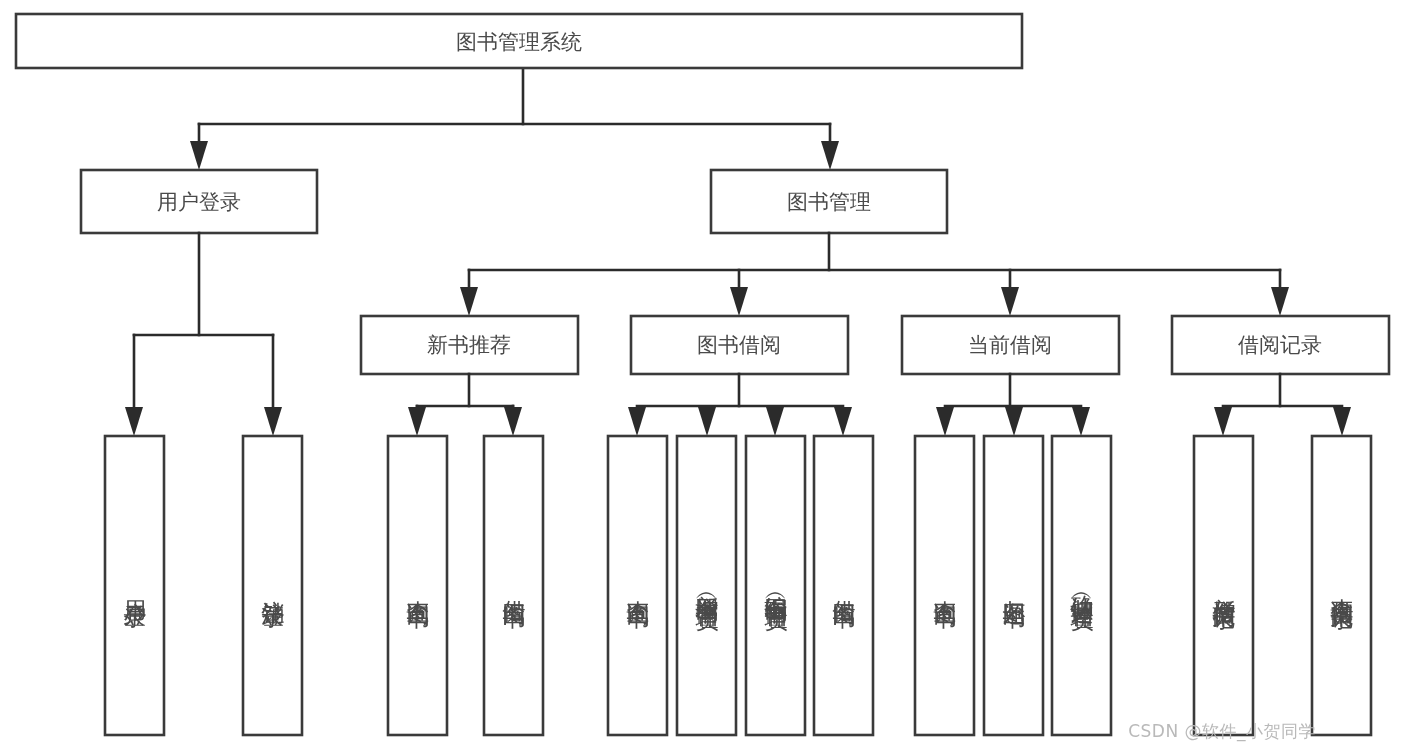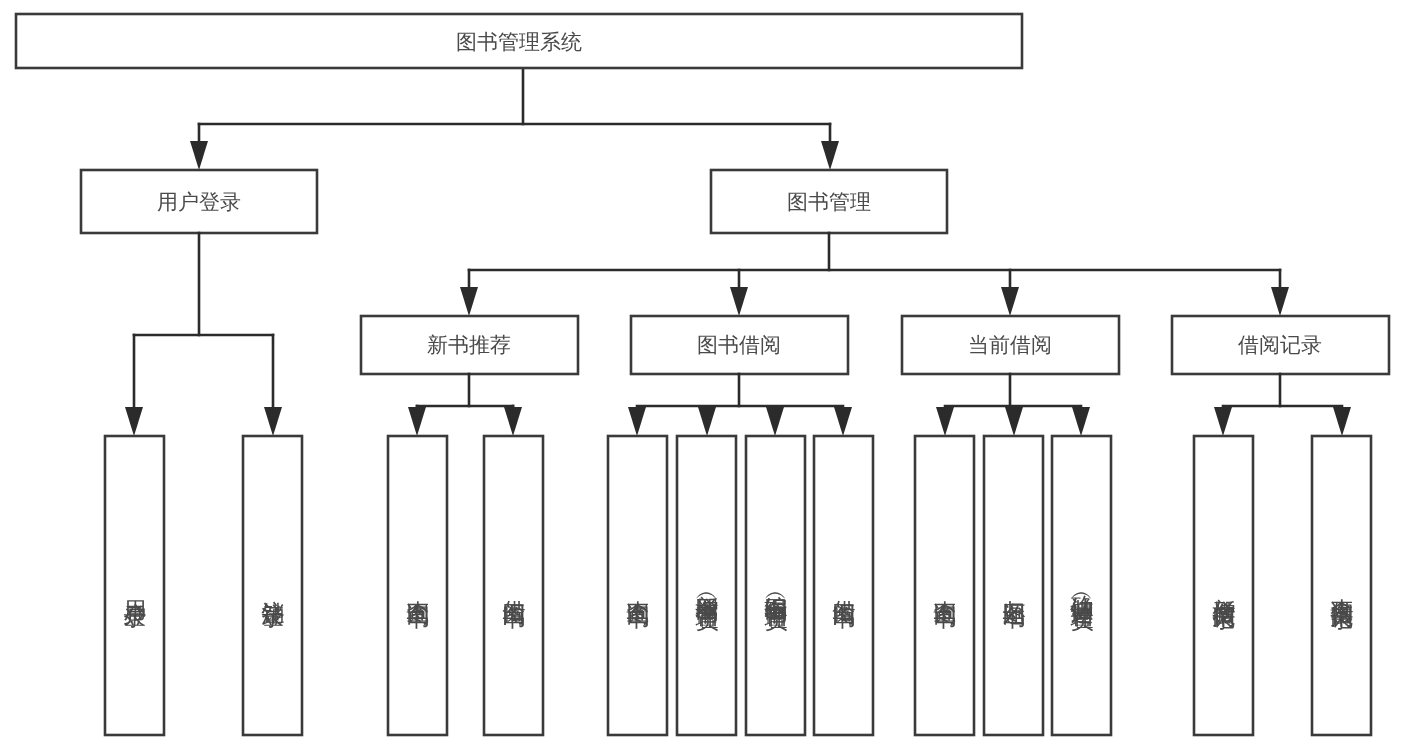--- a/index.html
+++ b/index.html
@@ -207,13 +207,14 @@
   <div class="leaf-label" style="left:746px; top:436px; width:59px; height:299px;">编辑图书（管理员）</div>
   <div class="leaf-label" style="left:814px; top:436px; width:59px; height:299px;">借阅图书</div>
 
   <div class="leaf-label" style="left:915px; top:436px; width:59px; height:299px;">查询图书</div>
   <div class="leaf-label" style="left:984px; top:436px; width:59px; height:299px;">归还图书</div>
   <div class="leaf-label" style="left:1052px; top:436px; width:59px; height:299px;">确认归还（管理员）</div>
 
   <div class="leaf-label" style="left:1194px; top:436px; width:59px; height:299px;">新增借阅记录</div>
   <div class="leaf-label" style="left:1312px; top:436px; width:59px; height:299px;">查询借阅记录</div>
 
+  <div class="watermark">CSDN @软件_小贺同学</div>
 </div>
 
 </body></html>

